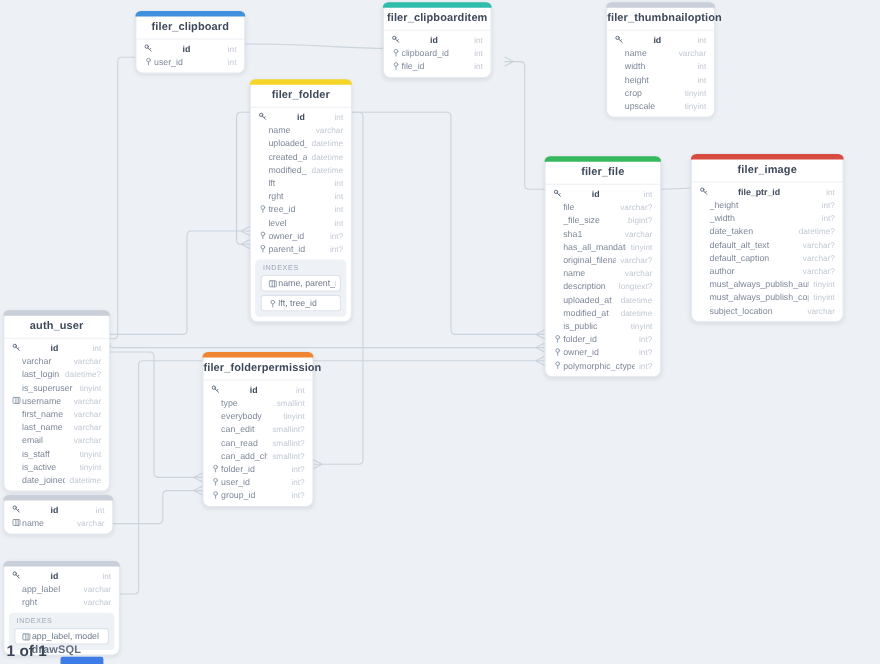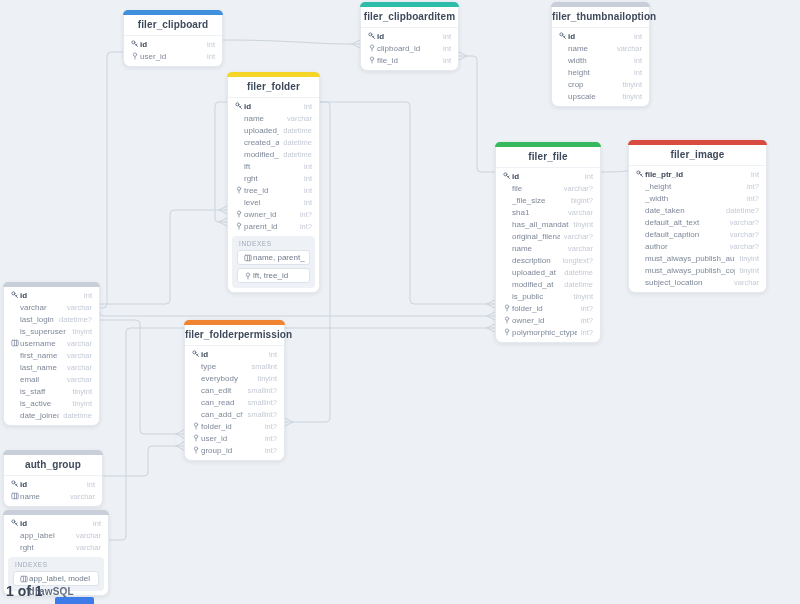--- a/index.html
+++ b/index.html
@@ -20,21 +20,21 @@
   .table-title{
     height:20px;line-height:20px;text-align:center;font-size:10px;font-weight:700;
     color:#3e4a5b;white-space:nowrap;border-bottom:1px solid #eef1f5;letter-spacing:.1px;
   }
   .fields{padding-top:2px;}
   .field-row{height:12px;display:flex;align-items:center;padding:0 7px 0 5px;}
   .f-gutter{width:11px;flex:0 0 11px;display:flex;align-items:center;justify-content:center;color:#8e99aa;}
   .f-gutter svg{display:block;}
   .f-name{flex:1 1 auto;font-size:8px;color:#7e8899;white-space:nowrap;overflow:hidden;}
   .f-type{flex:0 0 auto;font-size:7.5px;color:#c3cad5;white-space:nowrap;margin-left:4px;}
-  .field-row.pk .f-name{color:#3e4a5b;font-weight:700;}
+  .field-row.pk .f-name{color:#3e4a5b;font-weight:700;margin-left:26px;}
   .field-row.pk .f-gutter{color:#5f6b7d;}
   .indexes{margin:4px 4px 0 4px;background:#eef1f6;border-radius:4px;padding:4px 5px 5px 5px;}
   .indexes-label{font-size:6.5px;letter-spacing:.6px;color:#9fa9b8;margin:0 0 2px 2px;}
   .index-row{
     background:#fff;border:1px solid #dde3ea;border-radius:3px;height:13px;
     display:flex;align-items:center;padding:0 4px;margin-top:3px;color:#8e99aa;
   }
   .index-row .ix-label{font-size:8px;color:#6e7a8a;white-space:nowrap;overflow:hidden;}
   .index-row .f-gutter{width:11px;flex:0 0 11px;}
   .watermark{position:absolute;left:6px;top:584px;z-index:3;height:14px;display:flex;align-items:center;}
@@ -80,21 +80,21 @@
               <svg width="8" height="8" viewBox="0 0 10 10" fill="none" stroke="currentColor" stroke-width="1.1" stroke-linecap="round">
                 <circle cx="5" cy="3.3" r="2.1"></circle>
                 <path d="M5 5.5 L5 8.8"></path>
               </svg>
             </span>
             <span class="f-name">user_id</span>
             <span class="f-type">int</span>
           </div>
         </div>
       </div>
-      <div class="table-card" style="left: 360px; top: 2px; width: 99px;">
+      <div class="table-card" style="left: 348px; top: 2px; width: 99px;">
         <div class="accent-bar" style="background: rgb(46, 188, 171);"></div>
         <div class="table-title">filer_clipboarditem</div>
         <div class="fields">
           <div class="field-row pk">
             <span class="f-gutter">
               <svg width="8" height="8" viewBox="0 0 10 10" fill="none" stroke="currentColor" stroke-width="1.1" stroke-linecap="round">
                 <circle cx="3" cy="3" r="1.9"></circle>
                 <path d="M4.4 4.4 L8.2 8.2 M6.3 6.3 L7.6 5"></path>
               </svg>
             </span>
@@ -418,20 +418,21 @@
           </div>
           <div class="field-row">
             <span class="f-gutter"></span>
             <span class="f-name">subject_location</span>
             <span class="f-type">varchar</span>
           </div>
         </div>
       </div>
       <div class="table-card" style="left: 3px; top: 282px; width: 97px;">
         <div class="accent-bar" style="background: rgb(200, 207, 216);"></div>
+        <div class="table-title">auth_user</div>
         <div class="fields">
           <div class="field-row pk">
             <span class="f-gutter">
               <svg width="8" height="8" viewBox="0 0 10 10" fill="none" stroke="currentColor" stroke-width="1.1" stroke-linecap="round">
                 <circle cx="3" cy="3" r="1.9"></circle>
                 <path d="M4.4 4.4 L8.2 8.2 M6.3 6.3 L7.6 5"></path>
               </svg>
             </span>
             <span class="f-name">id</span>
             <span class="f-type">int</span>
@@ -559,21 +560,20 @@
                 <path d="M5 5.5 L5 8.8"></path>
               </svg>
             </span>
             <span class="f-name">group_id</span>
             <span class="f-type">int?</span>
           </div>
         </div>
       </div>
       <div class="table-card" style="left: 3px; top: 450px; width: 100px;">
         <div class="accent-bar" style="background: rgb(200, 207, 216);"></div>
-        <div class="table-title">auth_group</div>
         <div class="fields">
           <div class="field-row pk">
             <span class="f-gutter">
               <svg width="8" height="8" viewBox="0 0 10 10" fill="none" stroke="currentColor" stroke-width="1.1" stroke-linecap="round">
                 <circle cx="3" cy="3" r="1.9"></circle>
                 <path d="M4.4 4.4 L8.2 8.2 M6.3 6.3 L7.6 5"></path>
               </svg>
             </span>
             <span class="f-name">id</span>
             <span class="f-type">int</span>

